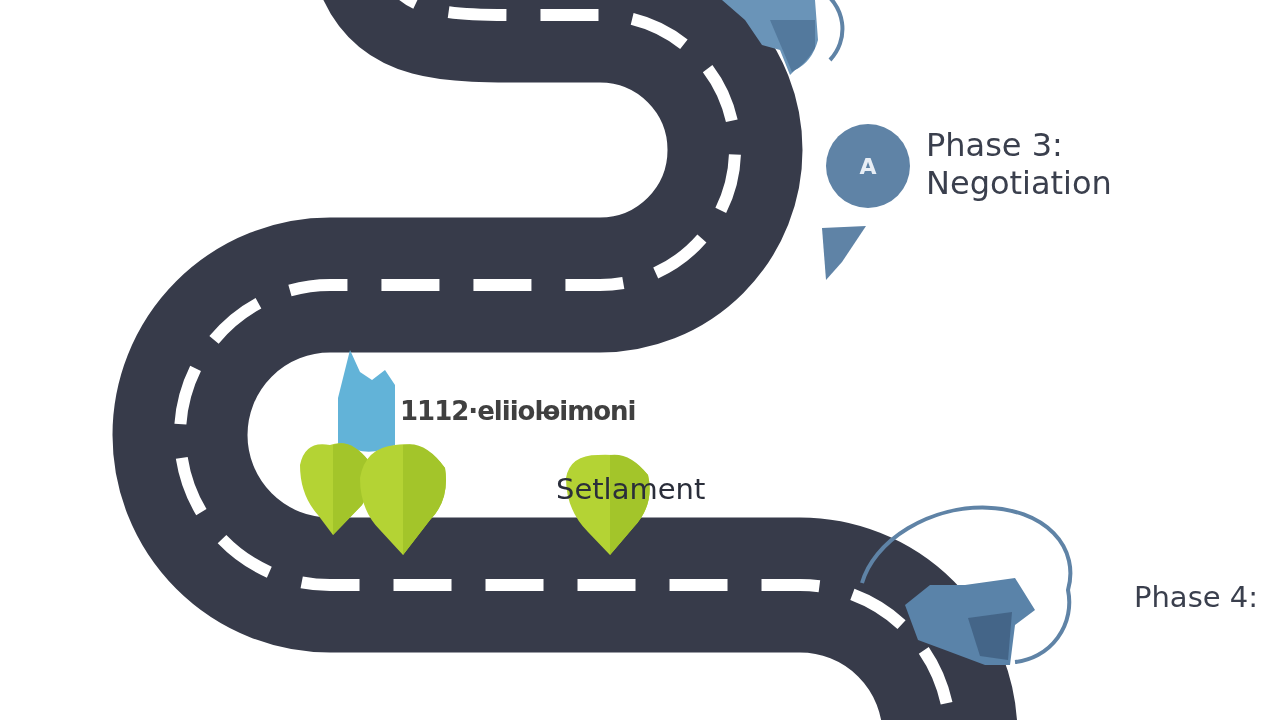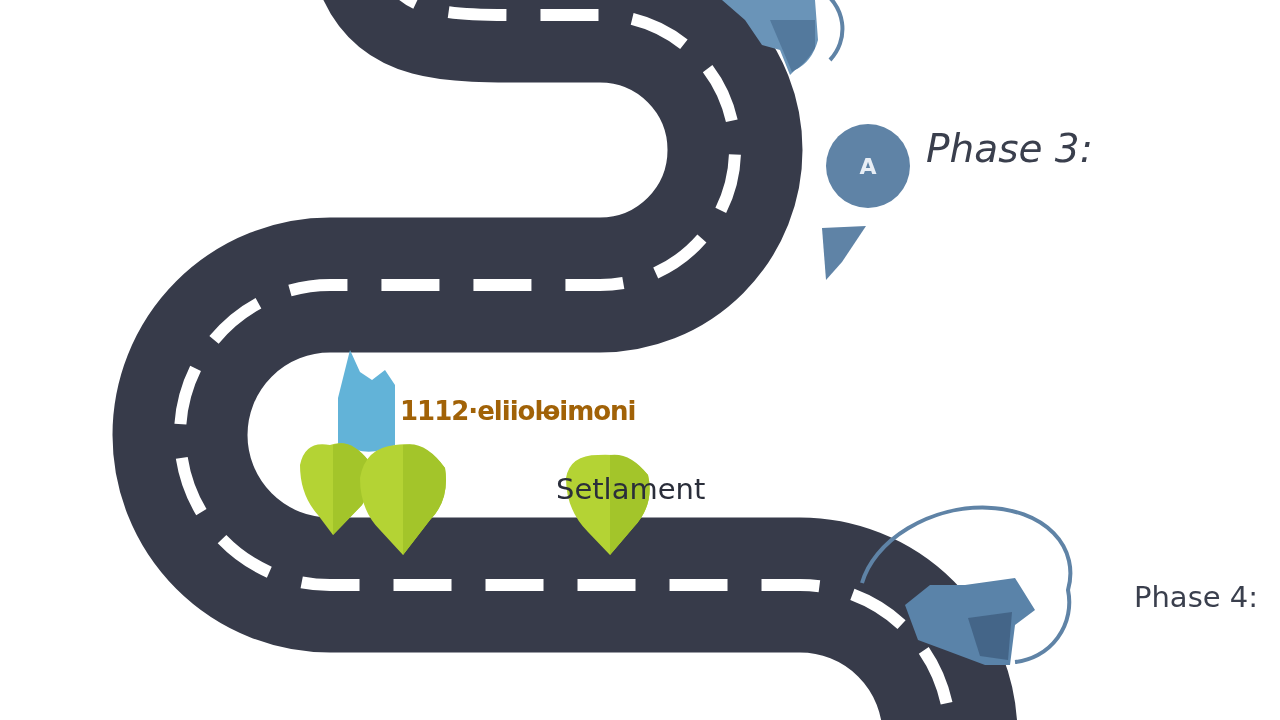--- a/index.html
+++ b/index.html
@@ -1,21 +1,21 @@
 <!DOCTYPE html>
 <html><head>
 <meta charset="utf-8">
 <style>
   html, body { margin:0; padding:0; }
   body { width:1280px; height:720px; overflow:hidden; background:#ffffff; position:relative; font-family:"DejaVu Sans", sans-serif; }
   #scene { position:absolute; left:0; top:0; width:1280px; height:720px; }
   .label { position:absolute; color:#3a3f4d; font-family:"DejaVu Sans", sans-serif; font-weight:500; line-height:1.2; }
-  .phase3 { left:926px; top:126px; font-size:39px;font-style:italic; }
+  .phase3 { left:926px; top:126px; font-size:32px; }
   .phase4 { left:1098px; top:580px; font-size:29px;margin-left:36px; }
-  .phase2 { left:400px; top:396px; font-size:26px; font-weight:bold; color:#a16207; letter-spacing:-1px; }
+  .phase2 { left:400px; top:396px; font-size:26px; font-weight:bold; color:#404040; letter-spacing:-1px; }
   .phase2b { left:556px; top:440px; font-size:29px; color:#2a2e3a;margin-top:32px; }
   .badge-letter { position:absolute; left:826px; top:124px; width:84px; height:84px; border-radius:50%; background:#5f83a6; color:#e8eef5; display:flex; align-items:center; justify-content:center; font-size:22px; font-weight:bold; font-family:"DejaVu Sans", sans-serif; }
 </style>
 </head>
 <body>
 
 <svg id="scene" width="1280" height="720" viewBox="0 0 1280 720" xmlns="http://www.w3.org/2000/svg">
 
   <g>
     <path d="M 380 -40 C 400 20, 450 15, 560 15 L 600 15 A 135 135 0 0 1 600 285 L 330 285 A 150 150 0 0 0 330 585 L 800 585 A 150 150 0 0 1 950 735" fill="none" stroke="#373b4a" stroke-width="135" stroke-linejoin="round"></path>
@@ -53,18 +53,19 @@
   <g>
     <path d="M 566 478 Q 570 455 598 455 Q 630 452 648 475 Q 655 505 633 528 L 610 555 L 588 532 Q 566 510 566 478 Z" fill="#b4d334"></path>
     <path d="M 610 455 L 610 555 L 633 528 Q 655 505 648 475 Q 630 452 610 455 Z" fill="#a3c52a"></path>
   </g>
 </svg>
 
 <div class="badge-letter">A</div>
 
 <div class="label phase3">
   <div>Phase 3:</div>
+  <div>Negotiation</div>
 </div>
 
 <div class="label phase2">1112·eliiolo̶imoni</div>
 <div class="label phase2b">Setlament</div>
 
 <div class="label phase4">Phase 4:</div>
 
 </body></html>

